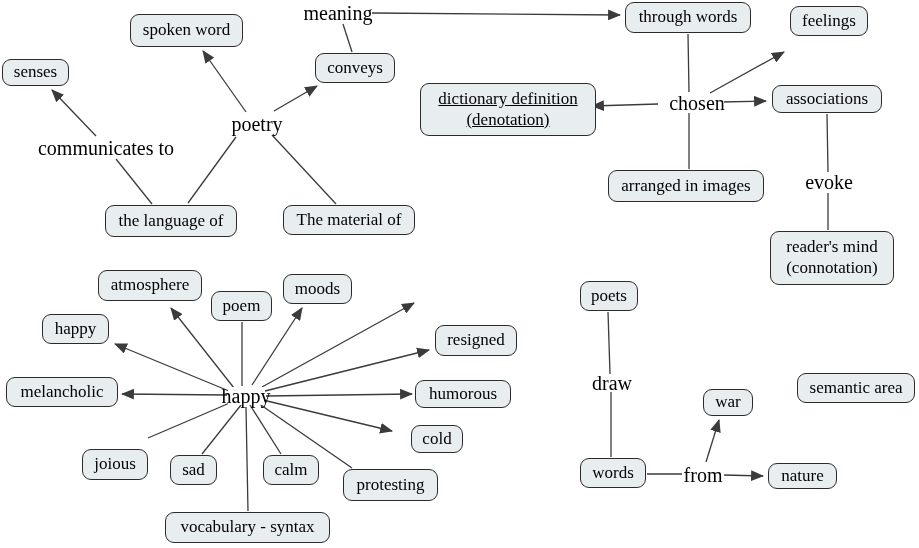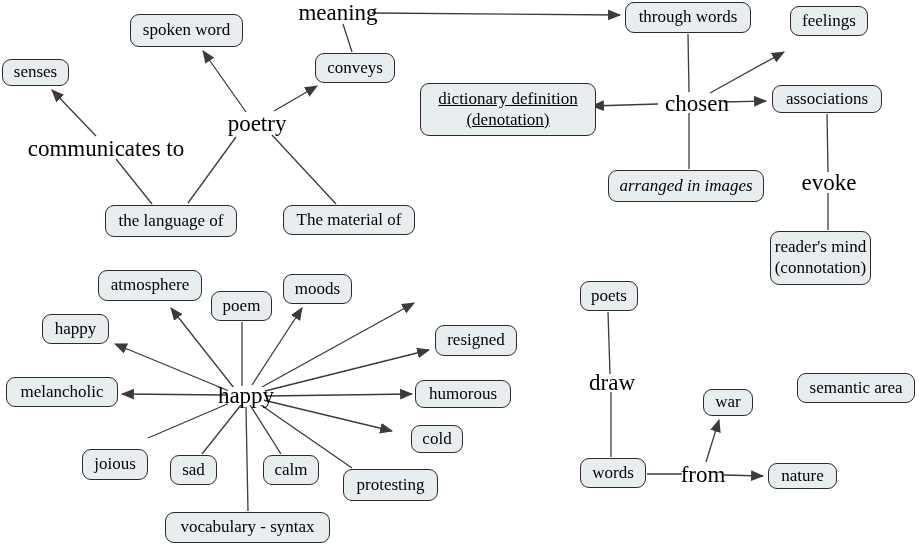--- a/index.html
+++ b/index.html
@@ -38,21 +38,21 @@
     color: var(--text);
     white-space: pre-line;
     padding: 0 4px;
   }
   .floating-label {
     position: absolute;
     display: flex;
     align-items: center;
     justify-content: center;
     box-sizing: border-box;
-    font-size: 23px;
+    font-size: 20px;
     color: var(--text);
     white-space: nowrap;
     background: var(--bg);
   }
 </style>
 </head>
 <body>
 
 <div id="canvas">
     <svg id="edge-layer" viewBox="0 0 919 548" width="919" height="548">
@@ -97,22 +97,22 @@
       <line x1="724" y1="475" x2="763" y2="476" stroke="#3b3b3b" stroke-width="1.3" marker-end="url(#arrowhead)"></line>
     </svg>
     <div class="node" style="left: 130px; top: 14px; width: 113px; height: 33px;">spoken word</div>
     <div class="node" style="left: 2px; top: 59px; width: 67px; height: 27px;">senses</div>
     <div class="node" style="left: 315px; top: 53px; width: 80px; height: 30px;">conveys</div>
     <div class="node" style="left: 625px; top: 2px; width: 126px; height: 31px;">through words</div>
     <div class="node" style="left: 790px; top: 6px; width: 78px; height: 30px;">feelings</div>
     <div class="node" style="left: 420px; top: 83px; width: 176px; height: 53px; text-decoration: underline;">dictionary definition
 (denotation)</div>
     <div class="node" style="left: 772px; top: 85px; width: 110px; height: 28px;">associations</div>
-    <div class="node" style="left: 608px; top: 170px; width: 156px; height: 32px; font-style: italic;">arranged in images</div>
-    <div class="node" style="left: 770px; top: 231px; width: 101px; height: 54px;">reader's mind
+    <div class="node" style="left: 608px; top: 170px; width: 156px; height: 32px;">arranged in images</div>
+    <div class="node" style="left: 770px; top: 231px; width: 124px; height: 54px;">reader's mind
 (connotation)</div>
     <div class="node" style="left: 105px; top: 205px; width: 132px; height: 32px;">the language of</div>
     <div class="node" style="left: 283px; top: 205px; width: 132px; height: 30px;">The material of</div>
     <div class="node" style="left: 98px; top: 270px; width: 104px; height: 31px;">atmosphere</div>
     <div class="node" style="left: 211px; top: 291px; width: 61px; height: 30px;">poem</div>
     <div class="node" style="left: 283px; top: 274px; width: 69px; height: 30px;">moods</div>
     <div class="node" style="left: 42px; top: 314px; width: 67px; height: 30px;">happy</div>
     <div class="node" style="left: 435px; top: 325px; width: 82px; height: 31px;">resigned</div>
     <div class="node" style="left: 6px; top: 377px; width: 112px; height: 30px;">melancholic</div>
     <div class="node" style="left: 415px; top: 380px; width: 96px; height: 28px;">humorous</div>

